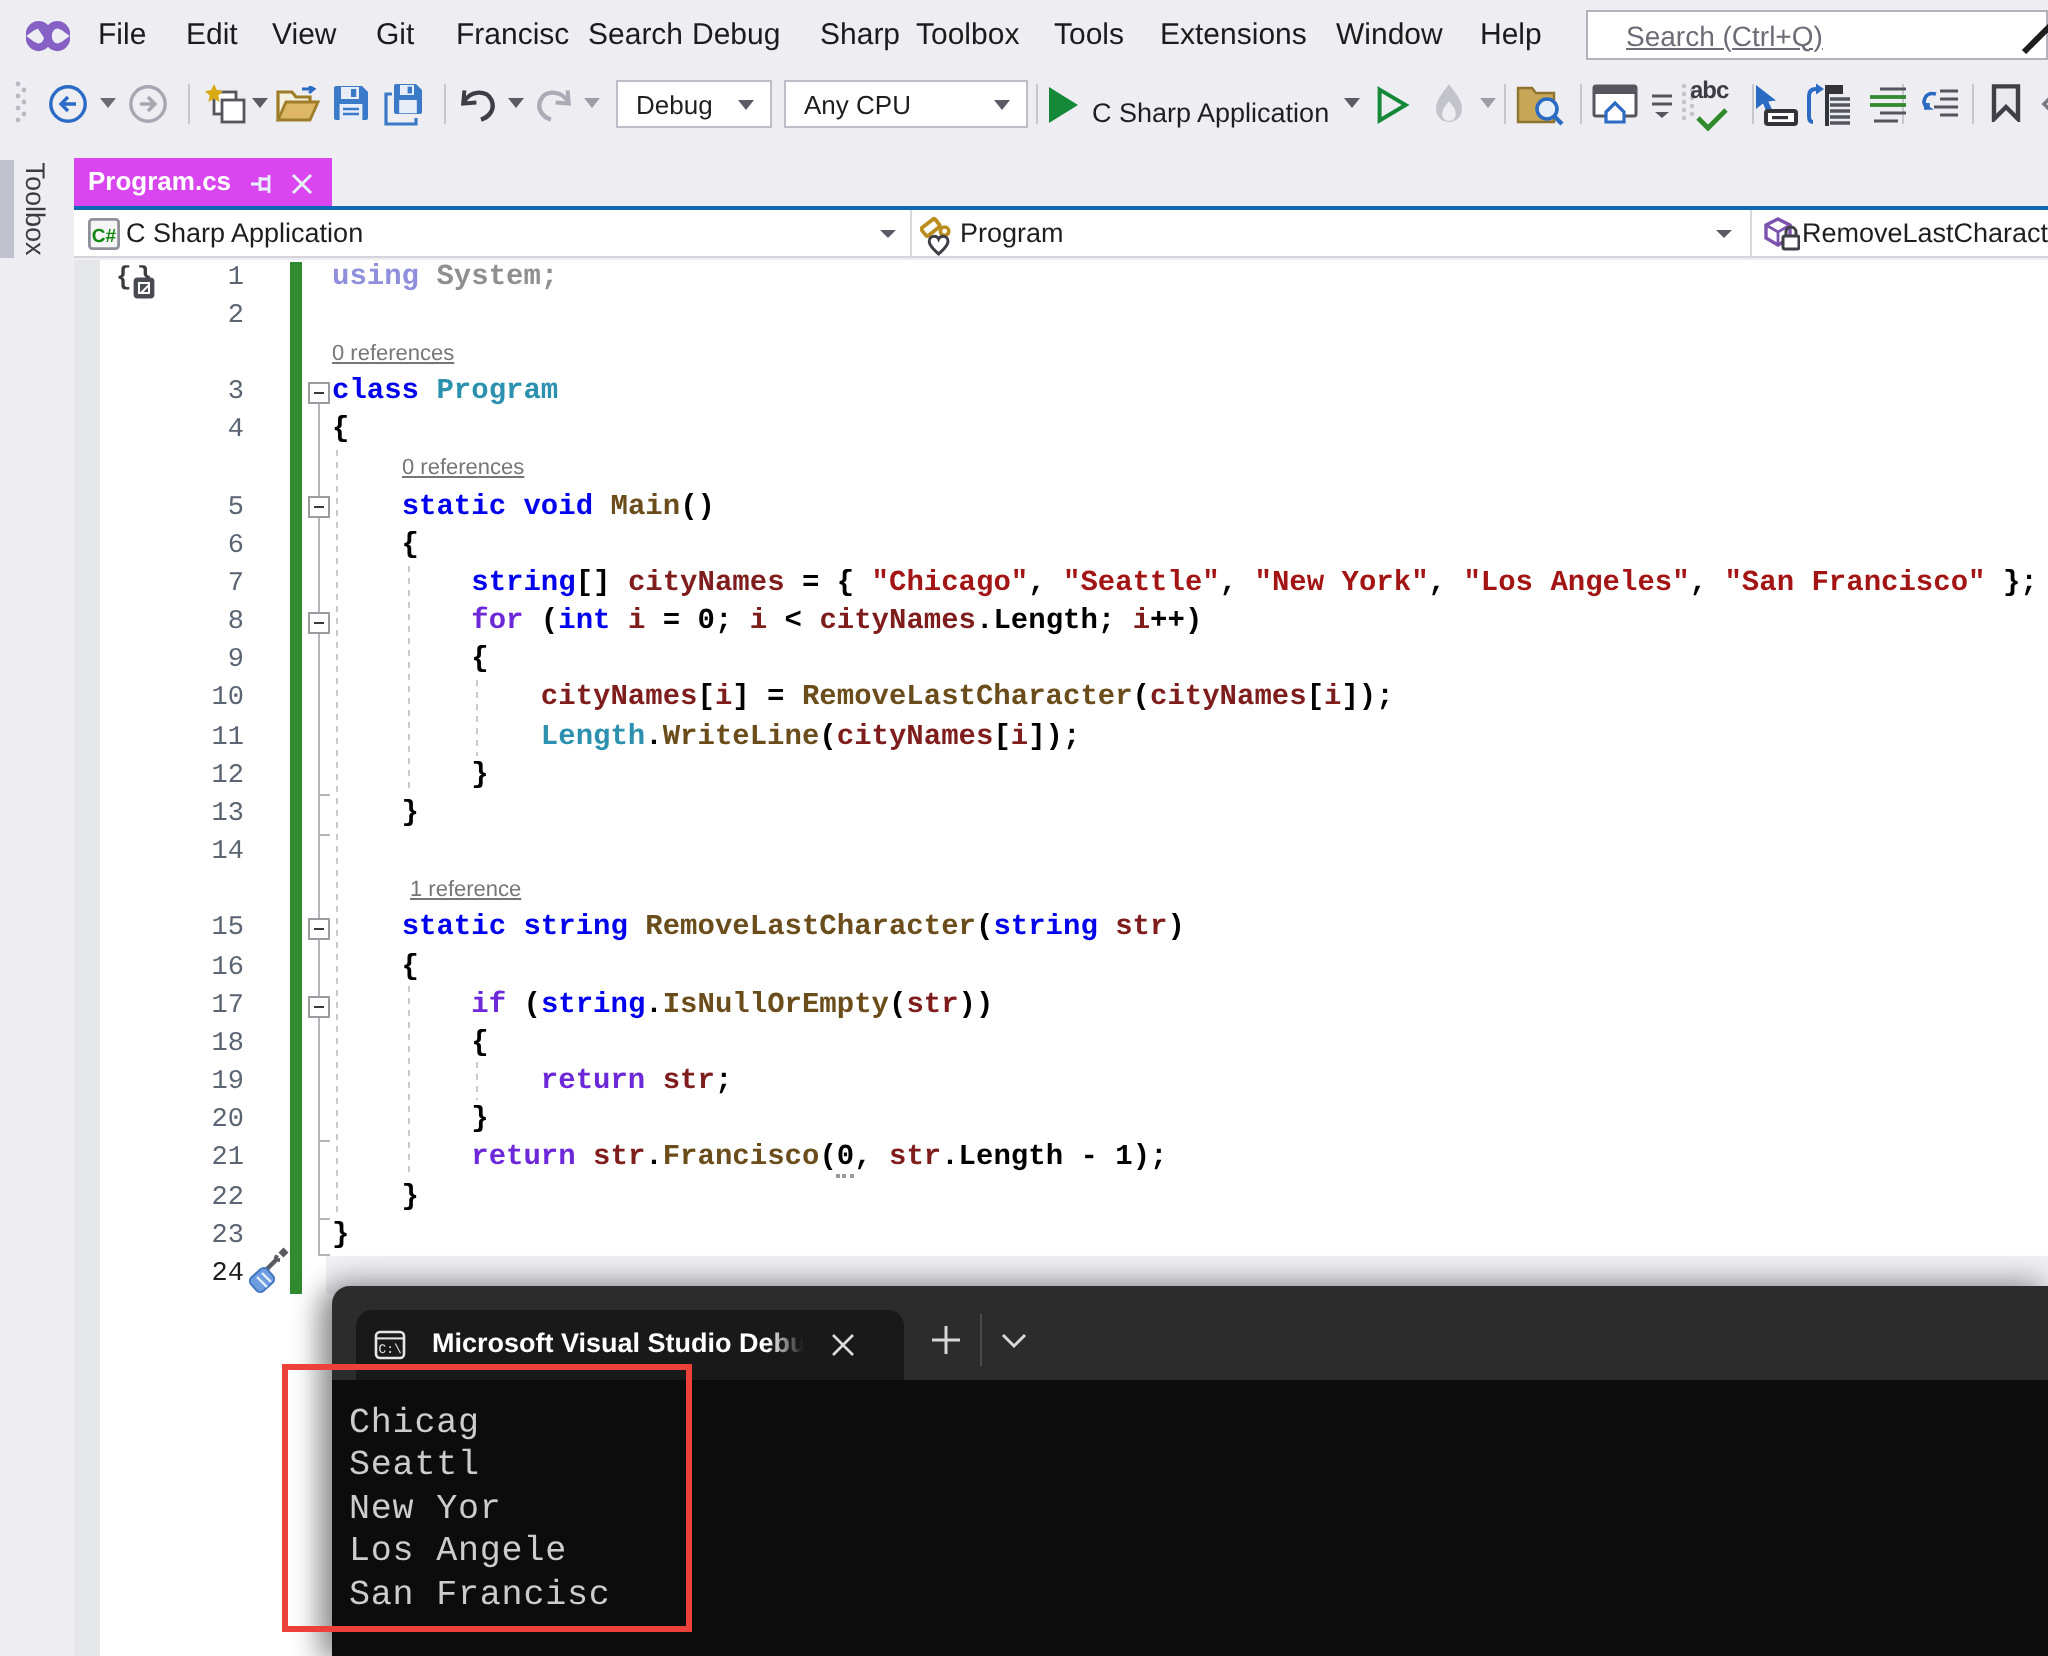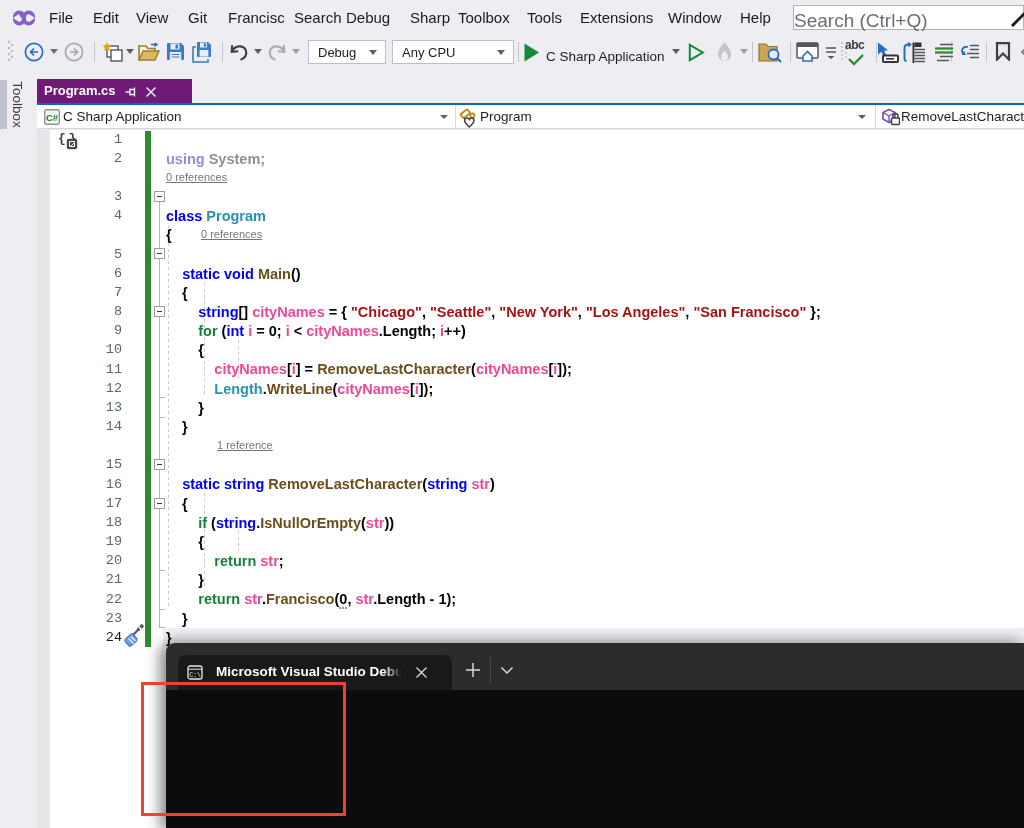--- a/index.html
+++ b/index.html
@@ -3,47 +3,47 @@
 <meta charset="utf-8">
 <style>
   * { margin:0; padding:0; box-sizing:border-box; }
   html,body { width:1024px; height:828px; overflow:hidden; }
   body { font-family:"Liberation Sans", sans-serif; background:#EEEEF2; position:relative; }
   .abs { position:absolute; }
   
   #menubar { position:absolute; left:0; top:0; width:1024px; height:36px; background:#EEEEF2; }
   .mitem { position:absolute; top:9px; font-size:15px; color:#1b1b1b; white-space:nowrap; }
   #search { position:absolute; left:793px; top:4.5px; width:231px; height:25px; background:#fff; border:1px solid #B2B2BC; }
-  #search span { position:absolute; left:0; top:4px; font-size:19px; color:#6c6c76; }
+  #search span { position:absolute; left:19px; top:4px; font-size:14px; color:#6c6c76;text-decoration:underline; }
   
   #toolbar { position:absolute; left:0; top:36px; width:1024px; height:32px; background:#EEEEF2; }
   .tsep { position:absolute; top:6px; width:1px; height:20px; background:#C6C6CE; }
   .combo { position:absolute; top:4px; height:24px; background:#fff; border:1px solid #BEBEC8; font-size:13px; color:#1e1e1e; }
   .combo span { position:absolute; left:9px; top:4px; }
   .caret { position:absolute; width:0; height:0; border-left:4px solid transparent; border-right:4px solid transparent; border-top:5px solid #5b5b66; }
   
-  #tab { position:absolute; left:37px; top:79px; width:155px; height:25px; background:#701a75; color:#fff;text-decoration:underline; }
+  #tab { position:absolute; left:37px; top:79px; width:129px; height:25px; background:#d946ef; color:#fff;text-decoration:underline; }
   #tab .t { position:absolute; left:7px; top:4px; font-size:13px; font-weight:bold; }
   #navline { position:absolute; left:37px; top:103px; width:987px; height:2px; background:#0F68B4; }
   
   #navbar { position:absolute; left:37px; top:105px; width:987px; height:24px; background:#fff; border-bottom:1px solid #D4D4DA; }
   .nvsep { position:absolute; top:0; width:1px; height:24px; background:#D8D8DE; }
   .nvtext { position:absolute; top:4px; font-size:13.5px; color:#1e1e1e; white-space:nowrap; }
   .nvcaret { position:absolute; top:10px; width:0; height:0; border-left:4px solid transparent; border-right:4px solid transparent; border-top:4px solid #5b5b66; }
   
   #editor { position:absolute; left:37px; top:130px; width:987px; height:698px; background:#fff; }
   #marginstrip { position:absolute; left:0px; top:0px; width:13px; height:698px; background:#E6E7E8; }
   #lnums { position:absolute; left:59px; top:-0.5px; width:26px; text-align:right;
     font-family:"Liberation Mono", monospace; font-size:13.5px; line-height:19.17px; color:#5B6472; white-space:pre; }
   #greenbar { position:absolute; left:107.5px; top:0.5px; width:6px; height:516px; background:#2F8B2D; }
-  #code { position:absolute; left:129px; top:-0.5px; font-family:Liberation Sans, sans-serif;
-    font-size:14.5px; line-height:19.17px; font-weight:bold; color:#000; white-space:pre;margin-top:20px; }
+  #code { position:absolute; left:129px; top:-0.5px; font-family:Liberation Mono, monospace;
+    font-size:14.5px; line-height:19.17px; font-weight:bold; color:#000; white-space:pre; }
   .lens { position:absolute; font-size:11px; color:#767676; font-weight:normal;text-decoration:underline; }
-  .kw { color:#0101EE; } .ckw { color:#15803d; } .ty { color:#2B91AF; } .mt { color:#6b4d1c; }
-  .lo { color:#ec4899; } .st { color:#A31515; }
+  .kw { color:#0101EE; } .ckw { color:#6d28d9; } .ty { color:#2B91AF; } .mt { color:#6b4d1c; }
+  .lo { color:#7f1d1d; } .st { color:#A31515; }
   .fu { color:#8F8FDD; } .fi { color:#8F8F8F; }
   .fold { position:absolute; left:116.5px; width:11px; height:11px; background:#fff; border:1px solid #9b9ba2; }
   .fold::after { content:""; position:absolute; left:2px; top:4px; width:5px; height:1px; background:#3c3c3c; }
   .guide { position:absolute; width:1px; background-image:linear-gradient(#C9C9C9 50%, rgba(255,255,255,0) 50%); background-size:1px 6px; }
   .foldline { position:absolute; left:121.5px; width:1px; background:#B4B4BA; }
   .foldtick { position:absolute; left:121.5px; width:6px; height:1px; background:#B4B4BA; }
   
   #term { position:absolute; left:166px; top:643px; width:858px; height:185px; background:#2C2C2C;
     border-radius:9px 0 0 0; box-shadow:-7px 2px 14px rgba(0,0,0,0.38), 0 -5px 14px rgba(0,0,0,0.18); }
   #termbody { position:absolute; left:0; top:47px; width:858px; height:138px; background:#0C0C0C; }
@@ -318,21 +318,21 @@
   <div class="fold" style="top:176px"></div>
   <div class="fold" style="top:329px"></div>
   <div class="fold" style="top:368px"></div>
   <div class="guide" style="left:131px;top:95px;height:382px"></div>
   <div class="guide" style="left:166.5px;top:153px;height:114px"></div>
   <div class="guide" style="left:166.5px;top:363px;height:96px"></div>
   <div class="guide" style="left:201px;top:210px;height:38px"></div>
   <div class="guide" style="left:201px;top:401px;height:19px"></div>
   <div class="lens" style="left:129px;top:41px">0 references</div>
   <div class="lens" style="left:164px;top:98px">0 references</div>
-  <div class="lens" style="left:180px;top:309px">1 reference</div>
+  <div class="lens" style="left:168px;top:309px">1 reference</div>
 <pre id="code"><span class="fu">using</span> <span class="fi">System;</span>
 
 
 <span class="kw">class</span> <span class="ty">Program</span>
 {
 
     <span class="kw">static</span> <span class="kw">void</span> <span class="mt">Main</span>()
     {
         <span class="kw">string</span>[] <span class="lo">cityNames</span> = { <span class="st">"Chicago"</span>, <span class="st">"Seattle"</span>, <span class="st">"New York"</span>, <span class="st">"Los Angeles"</span>, <span class="st">"San Francisco"</span> };
         <span class="ckw">for</span> (<span class="kw">int</span> <span class="lo">i</span> = 0; <span class="lo">i</span> &lt; <span class="lo">cityNames</span>.Length; <span class="lo">i</span>++)
@@ -367,14 +367,19 @@
       <path d="M1.5 1.5 L11.5 11.5 M11.5 1.5 L1.5 11.5" stroke="#DCDCDC" stroke-width="1.3"></path>
     </svg>
   </div>
   <svg class="abs" style="left:299px;top:19px" width="16" height="16" viewBox="0 0 16 16">
     <path d="M8 1 V15 M1 8 H15" stroke="#D8D8D8" stroke-width="1.5"></path>
   </svg>
   <div class="abs" style="left:324px;top:14px;width:1px;height:26px;background:#4b4b4b"></div>
   <svg class="abs" style="left:334px;top:23px" width="14" height="9" viewBox="0 0 14 9">
     <path d="M1.5 1.5 L7 7 L12.5 1.5" stroke="#D8D8D8" stroke-width="1.5" fill="none"></path>
   </svg>
+  <pre id="ttext">Chicag
+Seattl
+New Yor
+Los Angele
+San Francisc</pre>
 </div>
 <div id="redrect"></div>
 
 </body></html>

